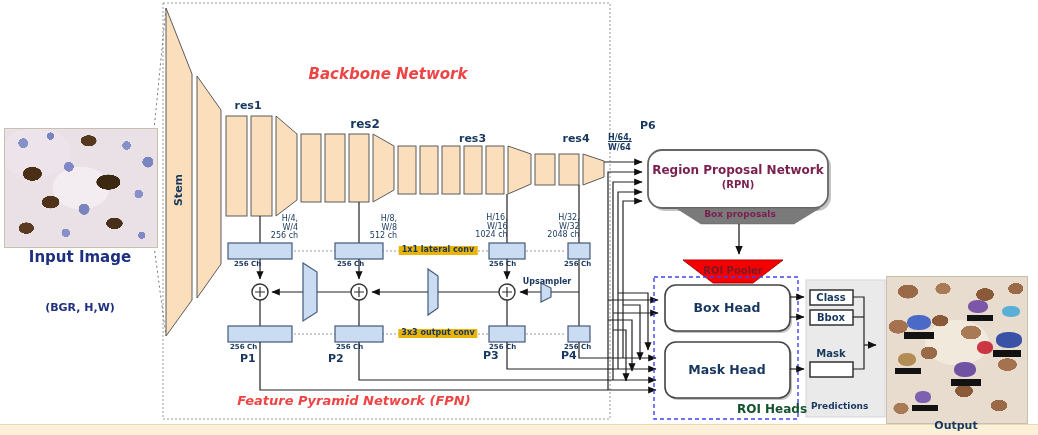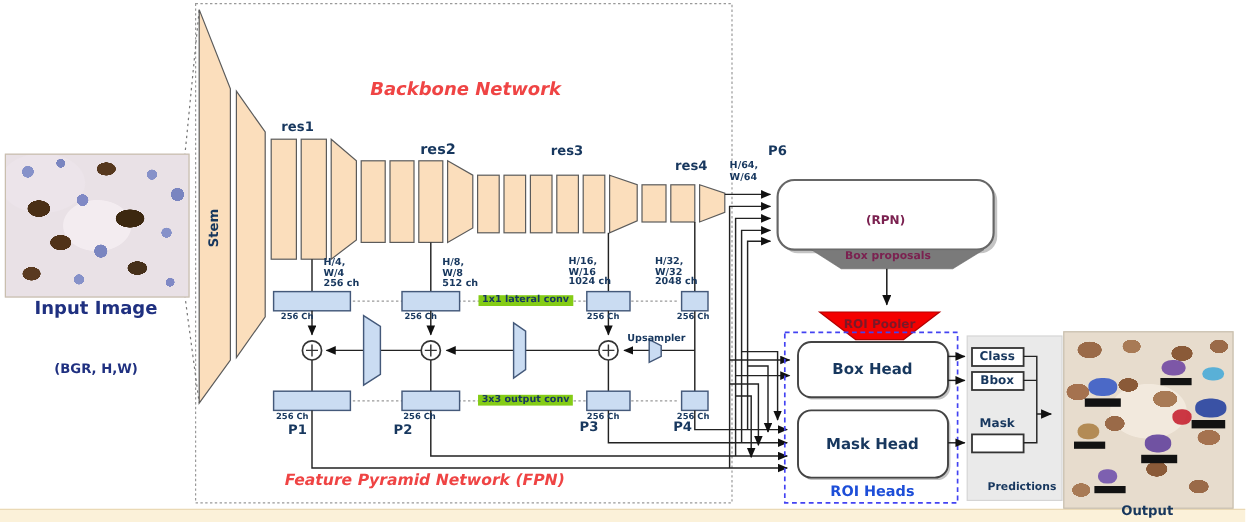--- a/index.html
+++ b/index.html
@@ -2,25 +2,25 @@
 <html><head>
 <meta charset="utf-8">
 <style>
   html,body{margin:0;padding:0;background:#fff;}
   #stage{position:relative;width:1038px;height:435px;background:#fff;overflow:hidden;
          font-family:"DejaVu Sans","Liberation Sans",sans-serif;}
   .lbl{position:absolute;font-weight:bold;color:#17375e;white-space:nowrap;line-height:1.1;}
   .cx{transform:translateX(-50%);}
   .blue{color:#ef4444;font-style:italic;}
   .maroon{color:#7b2150;}
-  .brightblue{color:#1d4ed8;}
+  .brightblue{color:#14532d;margin-left:45px;}
   .navy2{color:#1f3080;}
-  .convlbl{background:#84cc16;padding:0 3px;}
-  .dims{position:absolute;font-weight:bold;color:#17375e;font-size:8px;line-height:8.5px;
-        text-align:left;transform:translateX(-50%);padding-left:15px;}
+  .convlbl{background:#eab308;padding:0 3px;}
+  .dims{position:absolute;font-weight:normal;color:#17375e;font-size:8px;line-height:8.5px;
+        text-align:right;transform:translateX(-50%);padding-left:15px;}
   svg{position:absolute;left:0;top:0;}
   .histo{position:absolute;border:1px solid #c9bfae;}
   .mask{position:absolute;border-radius:45%;opacity:.85;}
   .chip{position:absolute;background:#121212;}
   #footerbar{position:absolute;left:0;top:424px;width:1038px;height:11px;
              background:#fbf1d9;border-top:1px solid #ead9b5;}
 </style>
 </head>
 <body>
 
@@ -216,21 +216,21 @@
   </div>
 
   <div class="lbl cx navy2" style="left:80px;top:249px;font-size:15px;">Input Image</div>
   <div class="lbl cx navy2" style="left:80px;top:262px;font-size:11px;margin-top:40px;">(BGR, H,W)</div>
 
   <div class="lbl cx blue" style="left:388px;top:66px;font-size:15px;">Backbone Network</div>
   <div class="lbl" style="left:179px;top:190px;font-size:11px;transform:translate(-50%,-50%) rotate(-90deg);">Stem</div>
 
   <div class="lbl cx" style="left:248px;top:100px;font-size:11px;">res1</div>
   <div class="lbl cx" style="left:328px;top:118px;font-size:12px;margin-left:37px;">res2</div>
-  <div class="lbl cx" style="left:449px;top:120px;font-size:11px;padding-left:47px;">res3</div>
+  <div class="lbl cx" style="left:449px;top:133px;font-size:11px;padding-left:47px;">res3</div>
   <div class="lbl cx" style="left:576px;top:133px;font-size:11px;">res4</div>
 
   <div class="dims" style="left:277px;top:215px;">
     <div>H/4,</div>
       <div>W/4</div>
       <div>256 ch</div>
   </div>
   <div class="dims" style="left:376px;top:215px;">
     <div>H/8,</div>
       <div>W/8</div>
@@ -259,33 +259,34 @@
   <div class="lbl cx convlbl" style="left:438px;top:246px;font-size:8px;">1x1 lateral conv</div>
   <div class="lbl cx convlbl" style="left:438px;top:329px;font-size:8px;">3x3 output conv</div>
   <div class="lbl cx" style="left:547px;top:268px;font-size:8px;margin-top:10px;">Upsampler</div>
 
   <div class="lbl" style="left:240px;top:353px;font-size:11px;">P1</div>
   <div class="lbl" style="left:328px;top:353px;font-size:11px;">P2</div>
   <div class="lbl" style="left:483px;top:350px;font-size:11px;">P3</div>
   <div class="lbl" style="left:561px;top:350px;font-size:11px;">P4</div>
 
   <div class="lbl" style="left:608px;top:120px;font-size:11px;margin-left:32px;">P6</div>
-  <div class="lbl" style="left:608px;top:134px;font-size:8px;">H/64,</div>
+  <div class="lbl" style="left:608px;top:134px;font-size:8px;text-decoration:underline;">H/64,</div>
   <div class="lbl" style="left:608px;top:144px;font-size:8px;">W/64</div>
 
   <div class="lbl cx blue" style="left:354px;top:394px;font-size:13px;">Feature Pyramid Network (FPN)</div>
 
+  <div class="lbl cx maroon" style="left:738px;top:164px;font-size:12px;">Region Proposal Network</div>
   <div class="lbl cx maroon" style="left:738px;top:179px;font-size:10px;">(RPN)</div>
   <div class="lbl cx maroon" style="left:740px;top:210px;font-size:9px;">Box proposals</div>
   <div class="lbl cx" style="left:733px;top:265px;font-size:10px;color:#7b1828;">ROI Pooler</div>
 
   <div class="lbl cx" style="left:727px;top:301px;font-size:12.5px;">Box Head</div>
   <div class="lbl cx" style="left:727px;top:363px;font-size:12.5px;">Mask Head</div>
   <div class="lbl cx brightblue" style="left:727px;top:403px;font-size:12px;">ROI Heads</div>
 
   <div class="lbl cx" style="left:831px;top:292px;font-size:10px;">Class</div>
   <div class="lbl cx" style="left:831px;top:312px;font-size:10px;">Bbox</div>
   <div class="lbl cx" style="left:831px;top:348px;font-size:10px;">Mask</div>
-  <div class="lbl" style="left:811px;top:402px;font-size:9px;margin-left:12px;">Predictions</div>
+  <div class="lbl" style="left:811px;top:402px;font-size:9px;">Predictions</div>
 
   <div class="lbl cx" style="left:956px;top:420px;font-size:11px;">Output</div>
 
 </div>
 
 </body></html>

